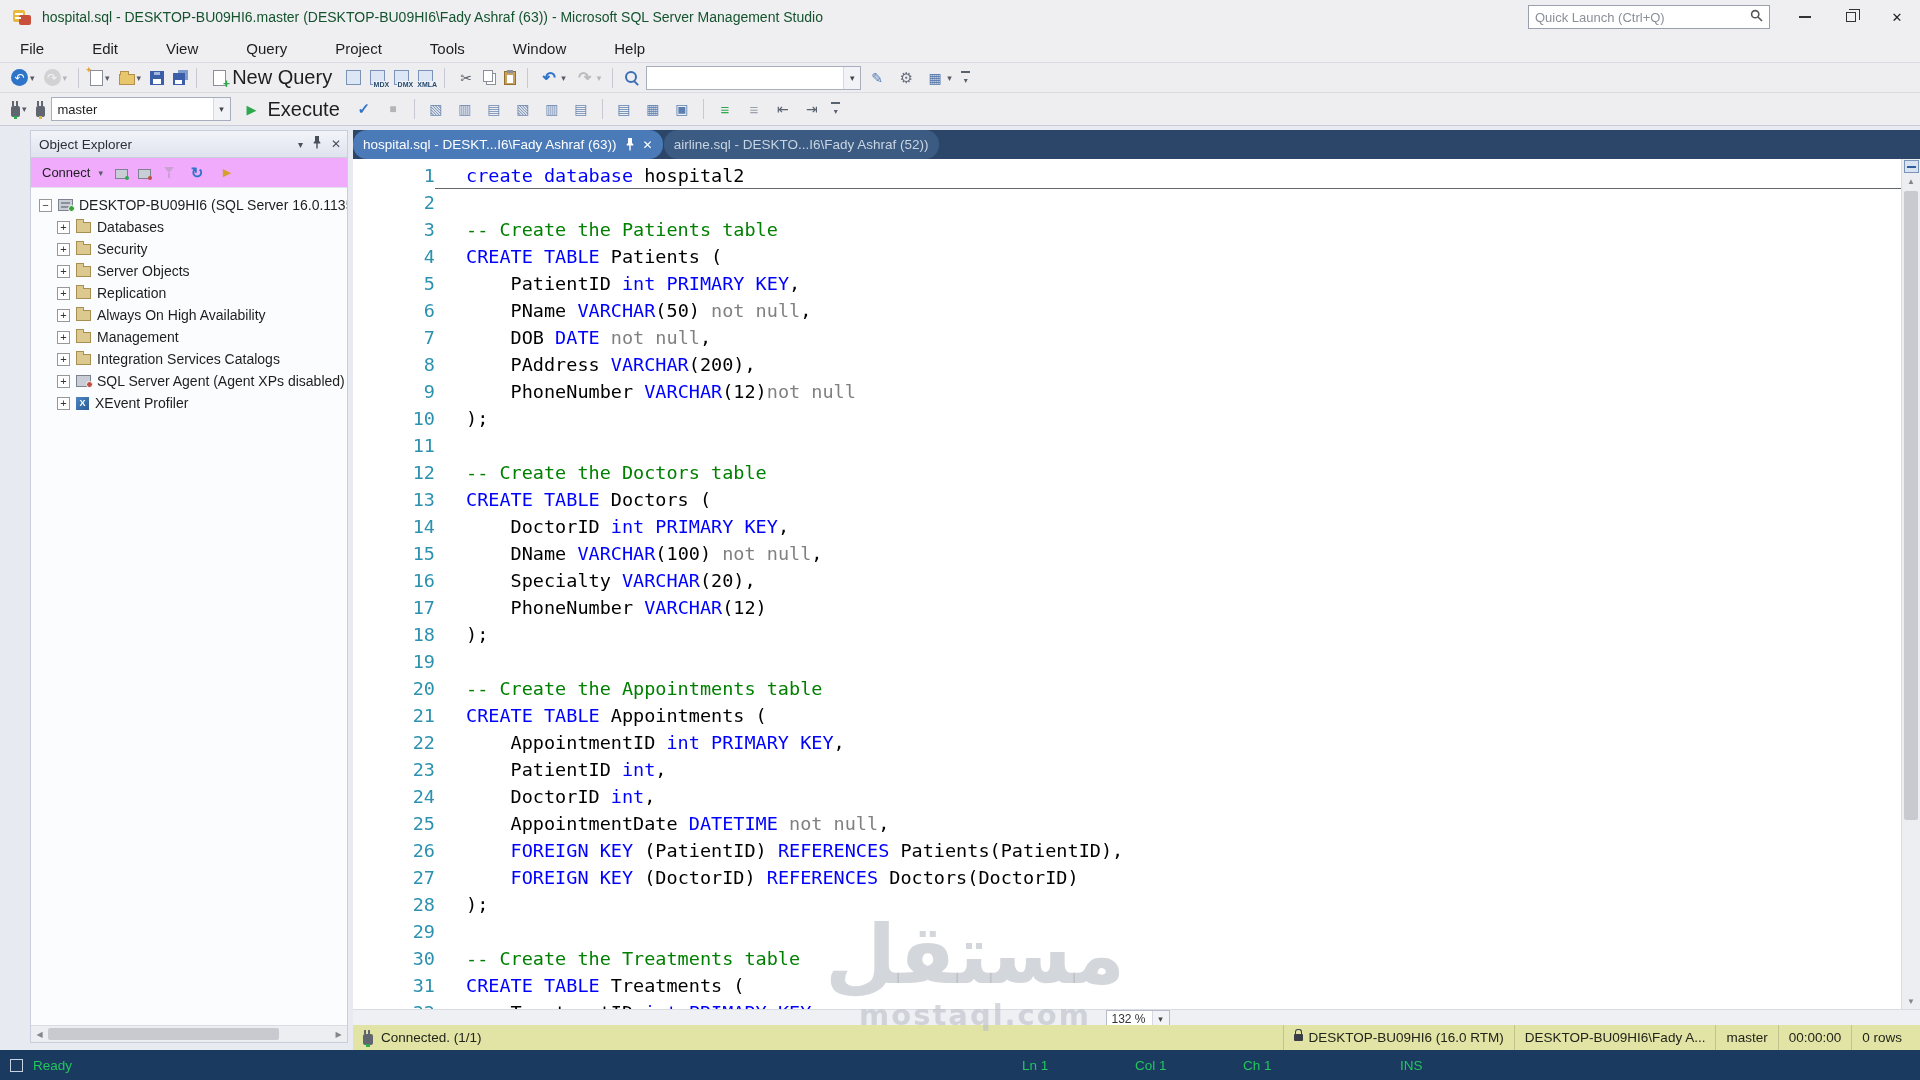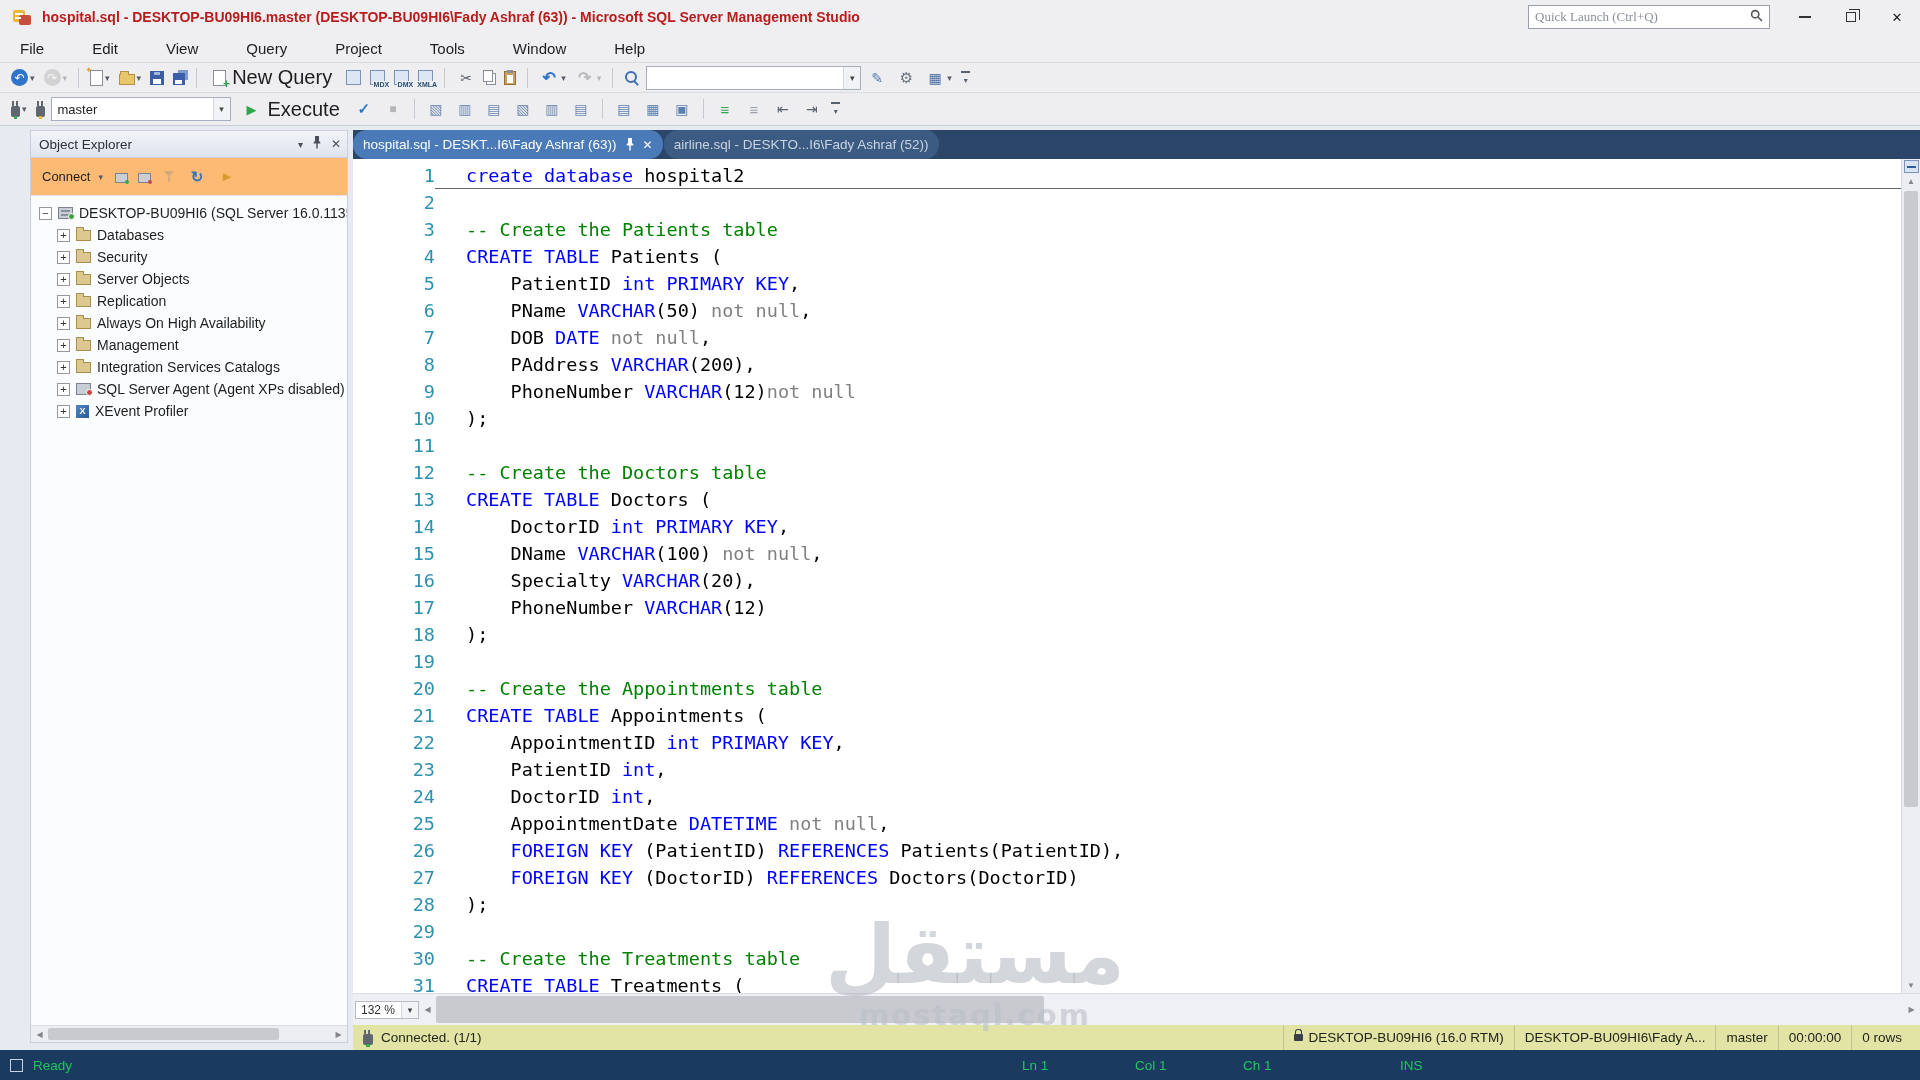--- a/index.html
+++ b/index.html
@@ -2,23 +2,23 @@
 <html><head>
 <meta charset="utf-8">
 <style>
   * { margin:0; padding:0; box-sizing:border-box; }
   html,body { width:1920px; height:1080px; overflow:hidden; }
   body { font-family:"Liberation Sans", sans-serif; background:#E8EAF1; position:relative; font-size:14px; color:#1E1E1E; }
 
   
   .titlebar { height:34px; background:#EFEFF2; display:flex; align-items:center; padding-left:12px; position:relative; }
   .app-icon { width:20px; height:20px; margin-right:10px; display:inline-block; }
-  .title-text { font-size:14px; color:#b91c1c;font-weight:bold; }
+  .title-text { font-size:14px; color:#14532d; }
   .quick-launch { position:absolute; right:150px; top:5px; width:242px; height:24px; background:#FFFFFF; border:1px solid #999FAC; display:flex; align-items:center; padding:0 6px; }
-  .quick-launch input { border:none; outline:none; flex:1; font-size:13px; color:#333; font-family:Liberation Serif, serif; background:transparent; }
+  .quick-launch input { border:none; outline:none; flex:1; font-size:13px; color:#333; font-family:Liberation Sans, sans-serif; background:transparent; }
   .quick-launch input::placeholder { color:#8A8F98; }
   .win-controls { position:absolute; right:0; top:0; height:34px; display:flex; }
   .win-btn { width:46px; height:34px; display:flex; align-items:center; justify-content:center; color:#222; font-size:13px; }
   .wb-min { width:12px; height:2px; background:#333; display:block; }
   .wb-restore { width:10px; height:10px; border:1.5px solid #333; position:relative; display:block; }
   .wb-restore::before { content:""; position:absolute; top:-4px; left:2px; width:10px; height:10px; border:1.5px solid #333; border-left:none; border-bottom:none; }
 
   
   .menubar { height:28px; background:#EFEFF2; display:flex; align-items:stretch; padding-left:8px;gap:24px; }
   .menu-item { padding:0 12px; display:flex; align-items:center; font-size:15px; color:#1E1E1E; cursor:default; }
@@ -101,21 +101,21 @@
 
   
   .main { display:flex; height:924px; padding:4px 0 0 10px; column-gap:5px; background:#E8EAF1; }
 
   
   .object-explorer { width:318px; height:913px; display:flex; flex-direction:column; background:#FBFCFE; border:1px solid #C9CEDB;margin-left:20px; }
   .oe-header { height:27px; background:linear-gradient(#F2F4F9,#DFE3EE); border-bottom:1px solid #C9CEDB; display:flex; align-items:center; padding:0 6px 0 8px; font-size:13.5px; color:#2B2F38; }
   .oe-h-icons { margin-left:auto; display:flex; align-items:center; gap:9px; color:#4A4F59; }
   .oe-chevron { font-size:10px; }
   .oe-close { font-size:12px; }
-  .oe-toolbar { height:38px; display:flex; align-items:center; gap:4px; padding:0 6px; background:#fdba74; border-bottom:1px solid #E0E3EC;text-align:right; }
+  .oe-toolbar { height:30px; display:flex; align-items:center; gap:4px; padding:0 6px; background:#f0abfc; border-bottom:1px solid #E0E3EC;text-align:right; }
   .oe-toolbar .tb-btn { padding:2px 5px; }
   .oe-toolbar .tb-btn-label { font-size:13px; }
   .oe-tree { flex:1; overflow:hidden; padding-top:6px; background:#FBFCFE; }
   .tree-row { height:22px; display:flex; align-items:center; gap:6px; font-size:14px; color:#1E1E1E; white-space:nowrap; }
   .expander { width:13px; height:13px; border:1px solid #989898; background:#fff; font-size:11px; line-height:11px; text-align:center; color:#333; flex:none; }
   .tree-ic { flex:none; display:inline-block; position:relative; }
   .ti-folder { width:15px; height:11px; background:#DCC98F; border:1px solid #A98F4F; }
   .ti-folder::before { content:""; position:absolute; top:-4px; left:-1px; width:6px; height:3px; background:#DCC98F; border:1px solid #A98F4F; border-bottom:none; }
   .ti-server { width:15px; height:12px; background:#C9CDD6; border:1px solid #7C8290; }
   .ti-server::before { content:""; position:absolute; top:2px; left:2px; right:2px; height:2px; background:#8A909C; box-shadow:0 4px 0 #8A909C; }
@@ -145,21 +145,21 @@
   .tk-k { color:#0000FF; }
   .tk-c { color:#008000; }
   .tk-g { color:#808080; }
   .tk-t { color:#000000; }
   .vscroll { width:19px; background:#EDEEF2; border-left:1px solid #DADCE4; display:flex; flex-direction:column; align-items:center; flex:none; }
   .split-handle { width:15px; height:13px; background:#D8E2F0; border:1px solid #7A93B8; margin:1px 0 2px; position:relative; }
   .split-handle::before { content:""; position:absolute; left:2px; right:2px; top:5px; height:2px; background:#2E5E9E; }
   .vs-arrow { font-size:8px; color:#84868C; height:14px; line-height:14px; }
   .vs-track { flex:1; width:100%; position:relative; }
   .vs-thumb { position:absolute; left:2px; right:2px; top:2px; height:78%; background:#C9CACF; border-radius:2px; }
-  .zoomrow { height:32px; background:#EFF0F4; display:flex; align-items:center; border-top:1px solid #DADCE4; }
+  .zoomrow { height:16px; background:#EFF0F4; display:flex; align-items:center; border-top:1px solid #DADCE4;flex-direction:column; }
   .zoom-combo { width:64px; height:18px; margin-left:2px; background:#fff; border:1px solid #B8BCC8; display:flex; align-items:center; font-size:12px; color:#333; }
   .zoom-combo > span:first-child { flex:1; padding-left:5px; }
   .zoom-combo .combo-arrow { height:16px; }
   .zoomrow .hs-track { margin-right:20px; }
 
   
   .connectedbar { height:25px; background:#E2E4A6; display:flex; align-items:center; padding:0 8px; font-size:13.5px; color:#22251A; }
   .plug-icon { width:10px; height:11px; background:#5F6670; border-radius:2px; position:relative; margin:3px 8px 0 2px; flex:none; }
   .plug-icon::before { content:""; position:absolute; top:-4px; left:1px; width:2px; height:4px; background:#5F6670; box-shadow:4px 0 0 #5F6670; }
   .plug-icon::after { content:""; position:absolute; bottom:-2px; left:3px; width:4px; height:3px; background:#2EA84C; }

